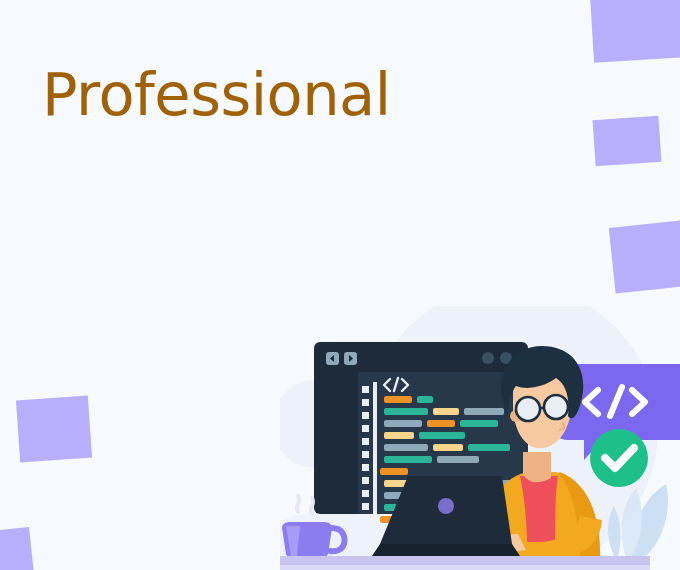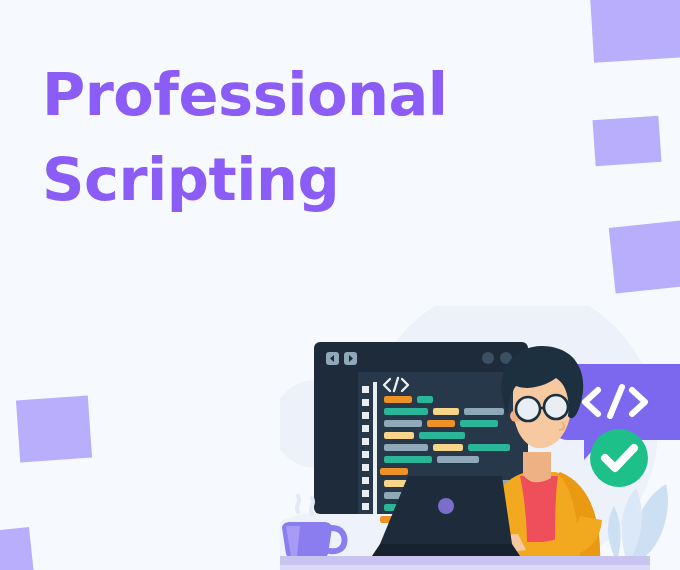--- a/index.html
+++ b/index.html
@@ -31,23 +31,23 @@
   .sq-r2  { left: 612px; top: 224px; width: 72px;  height: 66px;  transform: rotate(-6deg); }
   .sq-l1  { left: 18px;  top: 398px; width: 72px;  height: 62px;  transform: rotate(-4deg); }
   .sq-l2  { left: -30px; top: 530px; width: 62px;  height: 54px;  transform: rotate(-6deg); }
 
   
   #headline {
     position: absolute;
     left: 42px;
     top: 52px;
     width: 540px;
-    color: #8b5cf6;
+    color: #a16207;
     font-family: "DejaVu Sans", sans-serif;
-    font-weight: bold;
+    font-weight: normal;
     font-size: 59px;
     line-height: 85px;
     letter-spacing: -0.5px;
   }
   #headline .ln { display: block; white-space: nowrap; }
 
   
   #illu {
     position: absolute;
     left: 280px;
@@ -63,21 +63,20 @@
 <div id="poster">
 
   <div class="deco-sq sq-tr"></div>
   <div class="deco-sq sq-r1"></div>
   <div class="deco-sq sq-r2"></div>
   <div class="deco-sq sq-l1"></div>
   <div class="deco-sq sq-l2"></div>
 
   <div id="headline">
     <span class="ln">Professional</span>
-    <span class="ln">Scripting</span>
   </div>
 
   <div id="illu">
     <svg width="400" height="264" viewBox="0 0 400 264" xmlns="http://www.w3.org/2000/svg">
 
       <g>
         <circle cx="232" cy="124" r="146" fill="#edf1f9"></circle>
         <circle cx="36" cy="118" r="44" fill="#edf1f9"></circle>
       </g>
 

